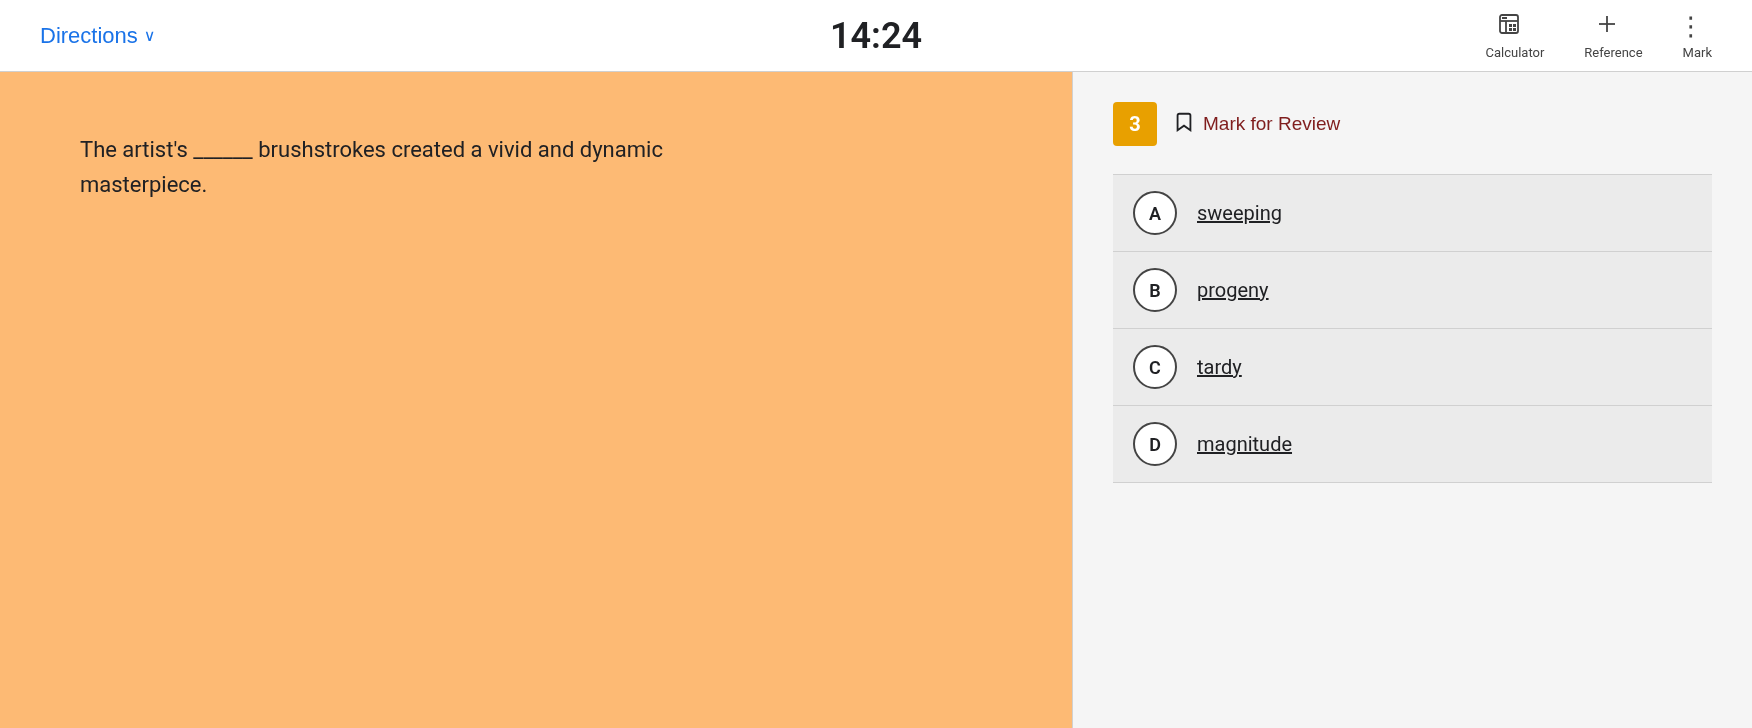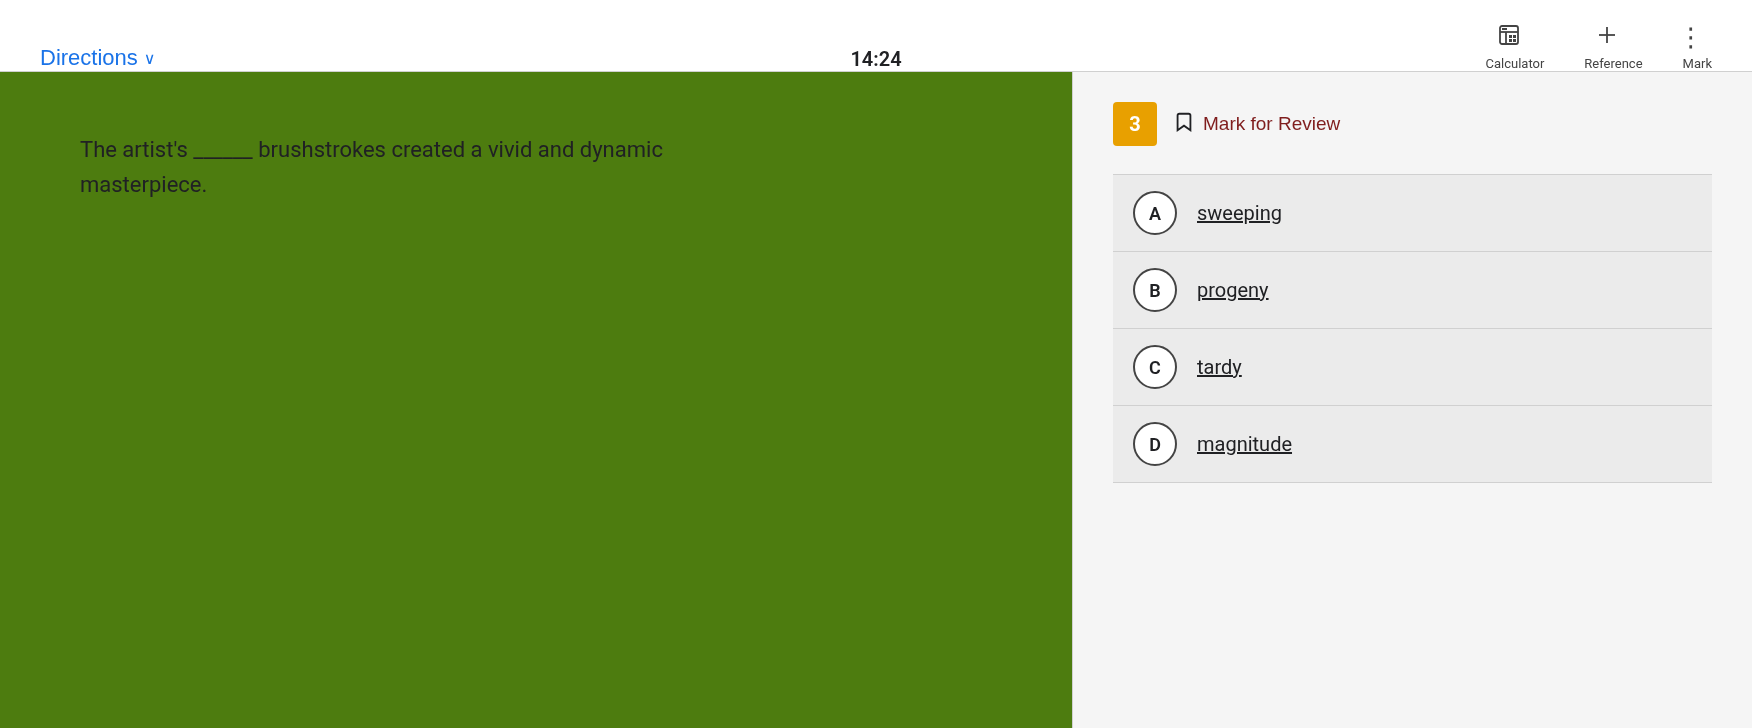--- a/index.html
+++ b/index.html
@@ -20,21 +20,21 @@
       width: 1752px;
       height: 728px;
       background-color: #f5f5f5;
       display: flex;
       flex-direction: column;
     }
 
     
     .header {
       display: flex;
-      align-items: flex-end;
+      align-items: center;
       justify-content: space-between;
       background-color: #ffffff;
       padding: 0 40px;
       height: 72px;
       border-bottom: 1px solid #d0d0d0;
       flex-shrink: 0;
     }
 
     .header-left {
       display: flex;
@@ -53,21 +53,21 @@
       border: none;
       padding: 0;
     }
 
     .directions-chevron {
       font-size: 16px;
       color: #1a73e8;
     }
 
     .header-center {
-      font-size: 20px;
+      font-size: 36px;
       font-weight: 600;
       color: #202124;
       position: absolute;
       left: 50%;
       transform: translateX(-50%);
     }
 
     .header-right {
       display: flex;
       align-items: center;
@@ -104,21 +104,21 @@
     .main-content {
       display: flex;
       flex: 1;
       overflow: hidden;
     }
 
     
     .question-panel {
       flex: 1;
       padding: 60px 80px;
-      background-color: #4d7c0f;
+      background-color: #fdba74;
       display: flex;
       flex-direction: column;
     }
 
     .question-text {
       font-size: 22px;
       color: #202124;
       line-height: 1.6;
       max-width: 700px;
     }

